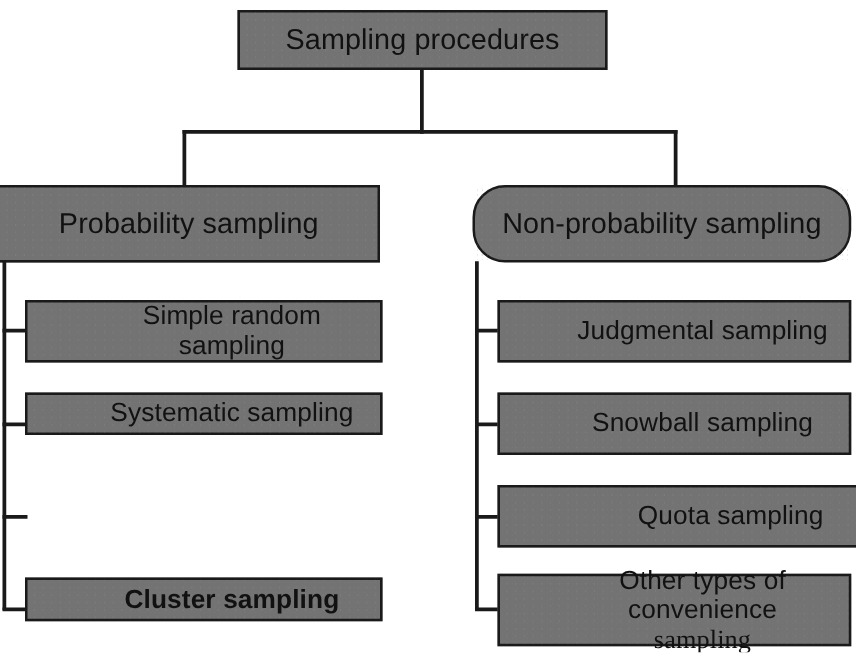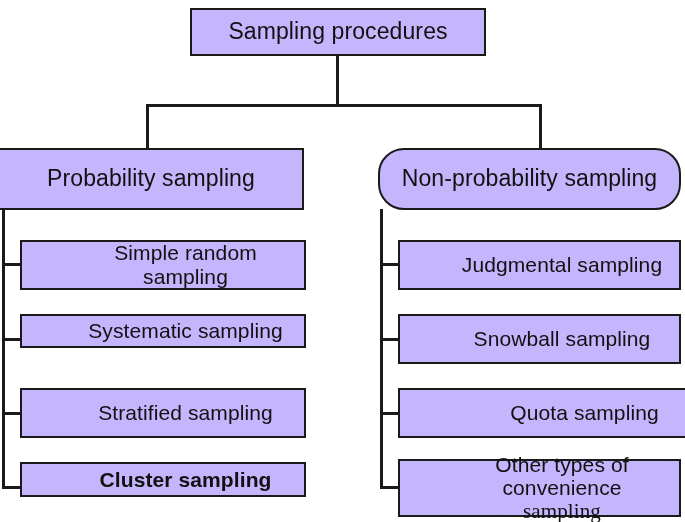--- a/index.html
+++ b/index.html
@@ -13,21 +13,21 @@
   #diagram {
     position: relative;
     width: 685px;
     height: 522px;
     background: #ffffff;
     overflow: hidden;
   }
   .node {
     position: absolute;
     box-sizing: border-box;
-    background: #c4b5fd;
+    background: #737373;
     border: 2px solid #1a1a1a;
     display: flex;
     align-items: center;
     justify-content: center;
     text-align: center;
     color: #111111;
     line-height: 1.12;
     letter-spacing: 0.1px;
   }
   
@@ -87,23 +87,20 @@
   <div class="connector h" style="left:2px; top:338px; width:20px; height:3px;"></div>
   <div class="connector h" style="left:2px; top:412px; width:20px; height:3px;"></div>
   <div class="connector h" style="left:2px; top:486px; width:20px; height:3px;"></div>
 
   <div class="node leaf" style="left:20px; top:240px; width:286px; height:50px;">
     <span>Simple random sampling</span>
   </div>
   <div class="node leaf" style="left:20px; top:314px; width:286px; height:34px;">
     <span>Systematic sampling</span>
   </div>
-  <div class="node leaf" style="left:20px; top:388px; width:286px; height:50px;">
-    <span>Stratified sampling</span>
-  </div>
   <div class="node leaf" style="left:20px; top:462px; width:286px; height:35px;font-weight:bold;">
     <span>Cluster sampling</span>
   </div>
 
   <div class="node parent" style="left:378px; top:148px; width:303px; height:62px;border-radius:26px;">
     <span>Non-probability sampling</span>
   </div>
 
   <div class="connector v" style="left:380px; top:209px; width:3px; height:279px;"></div>
 

